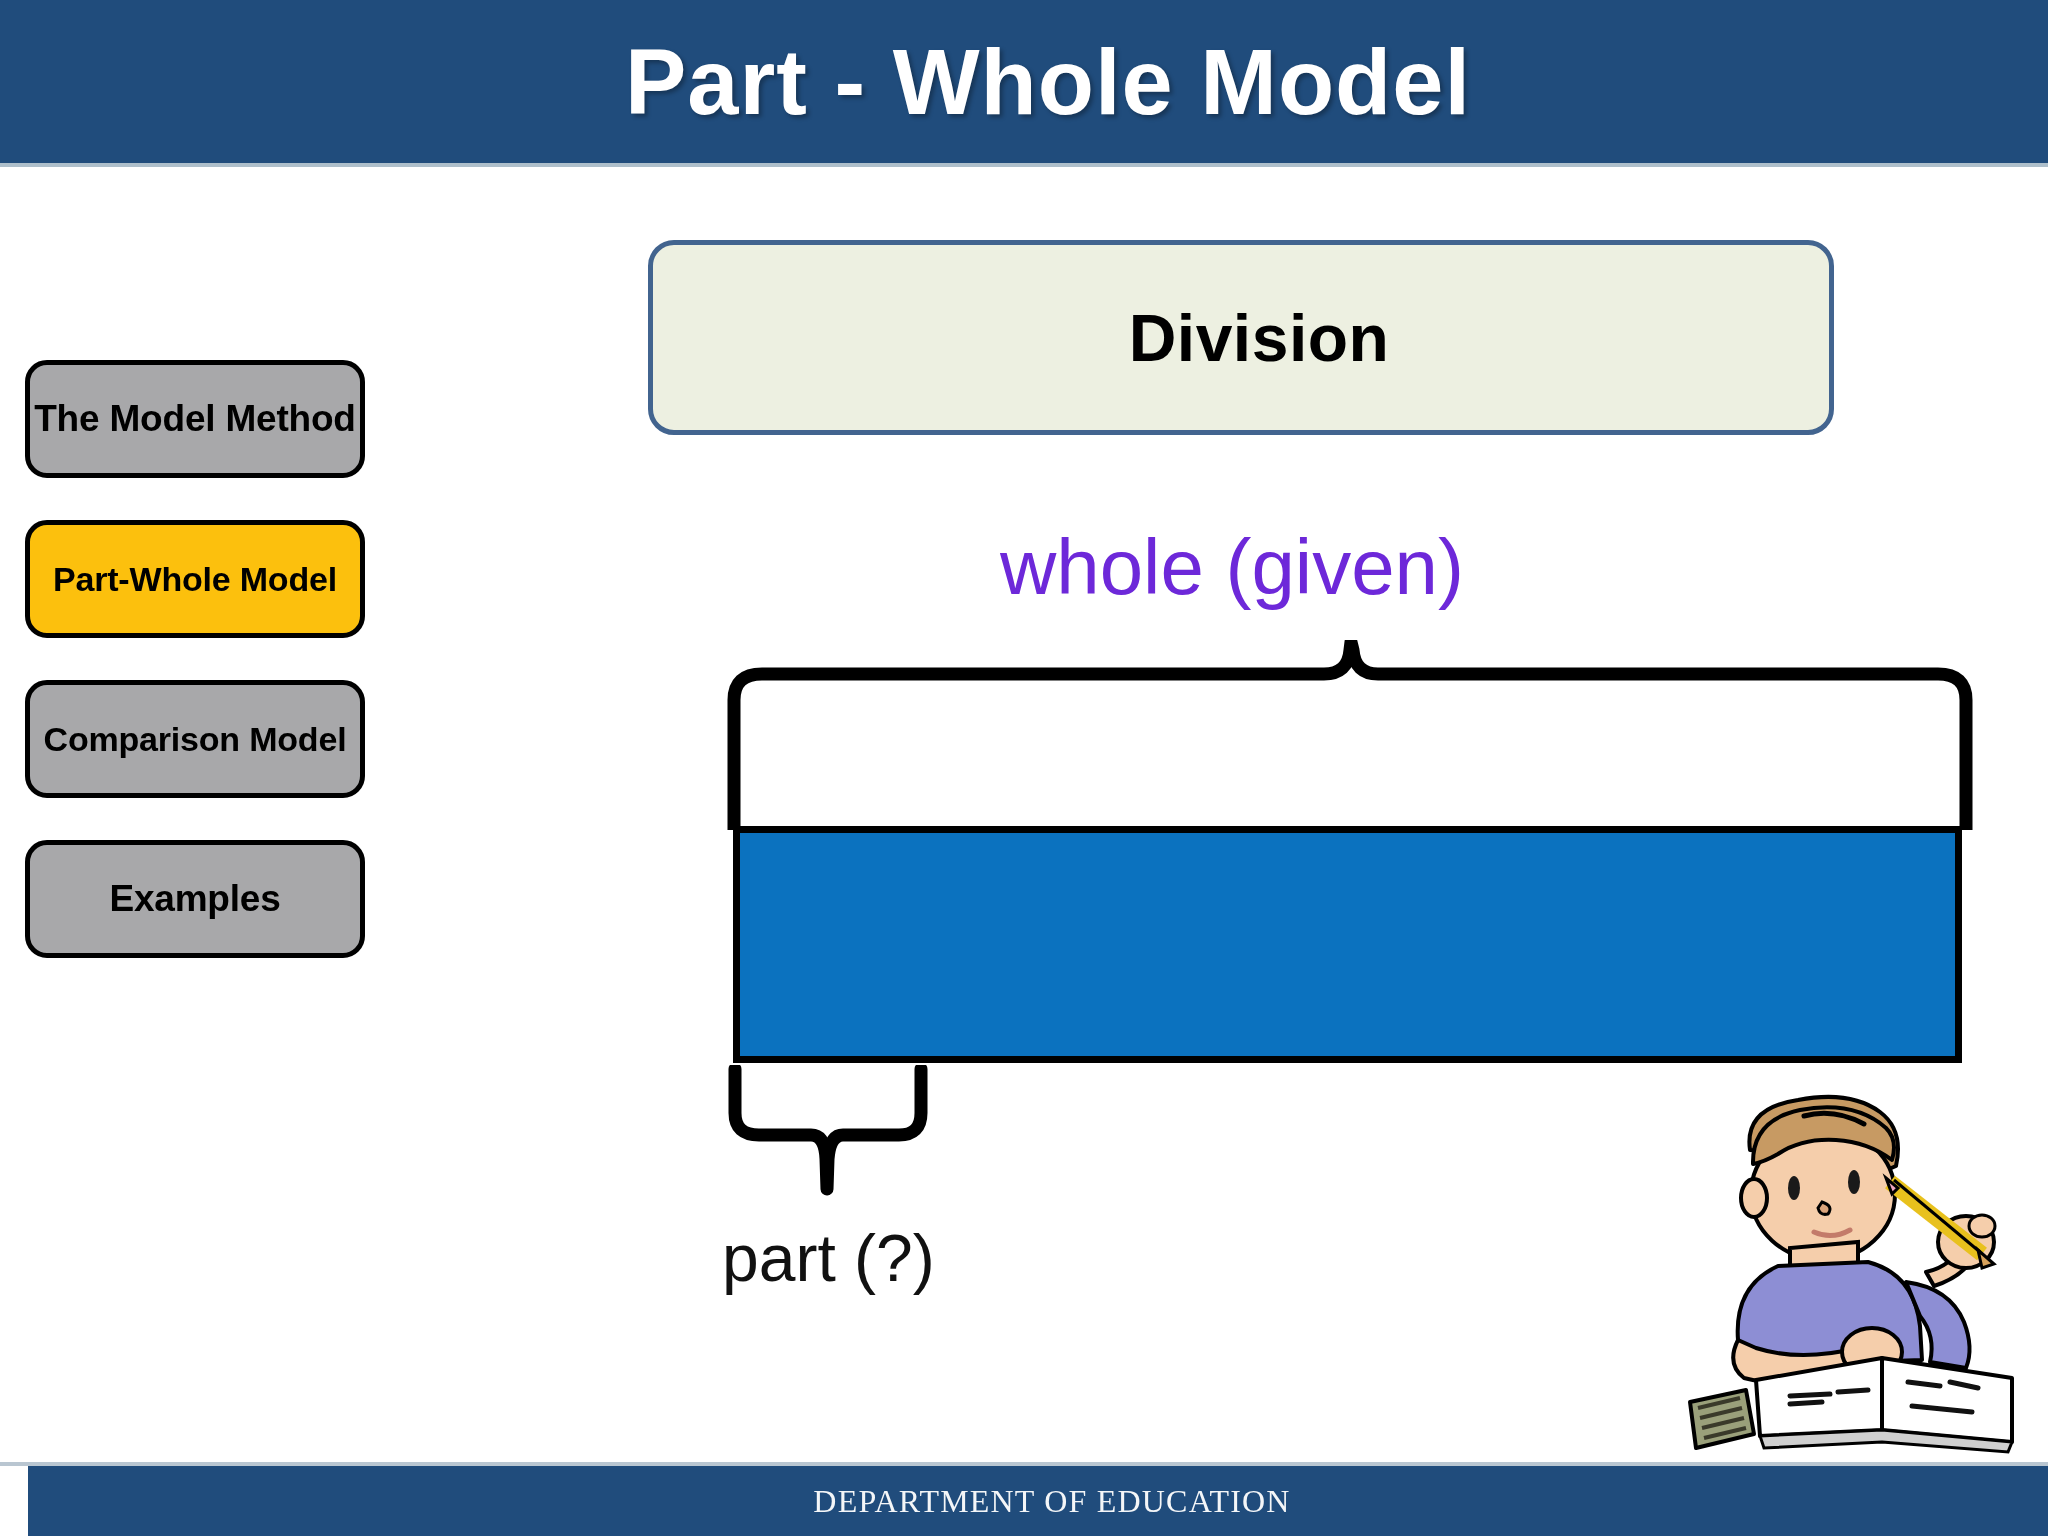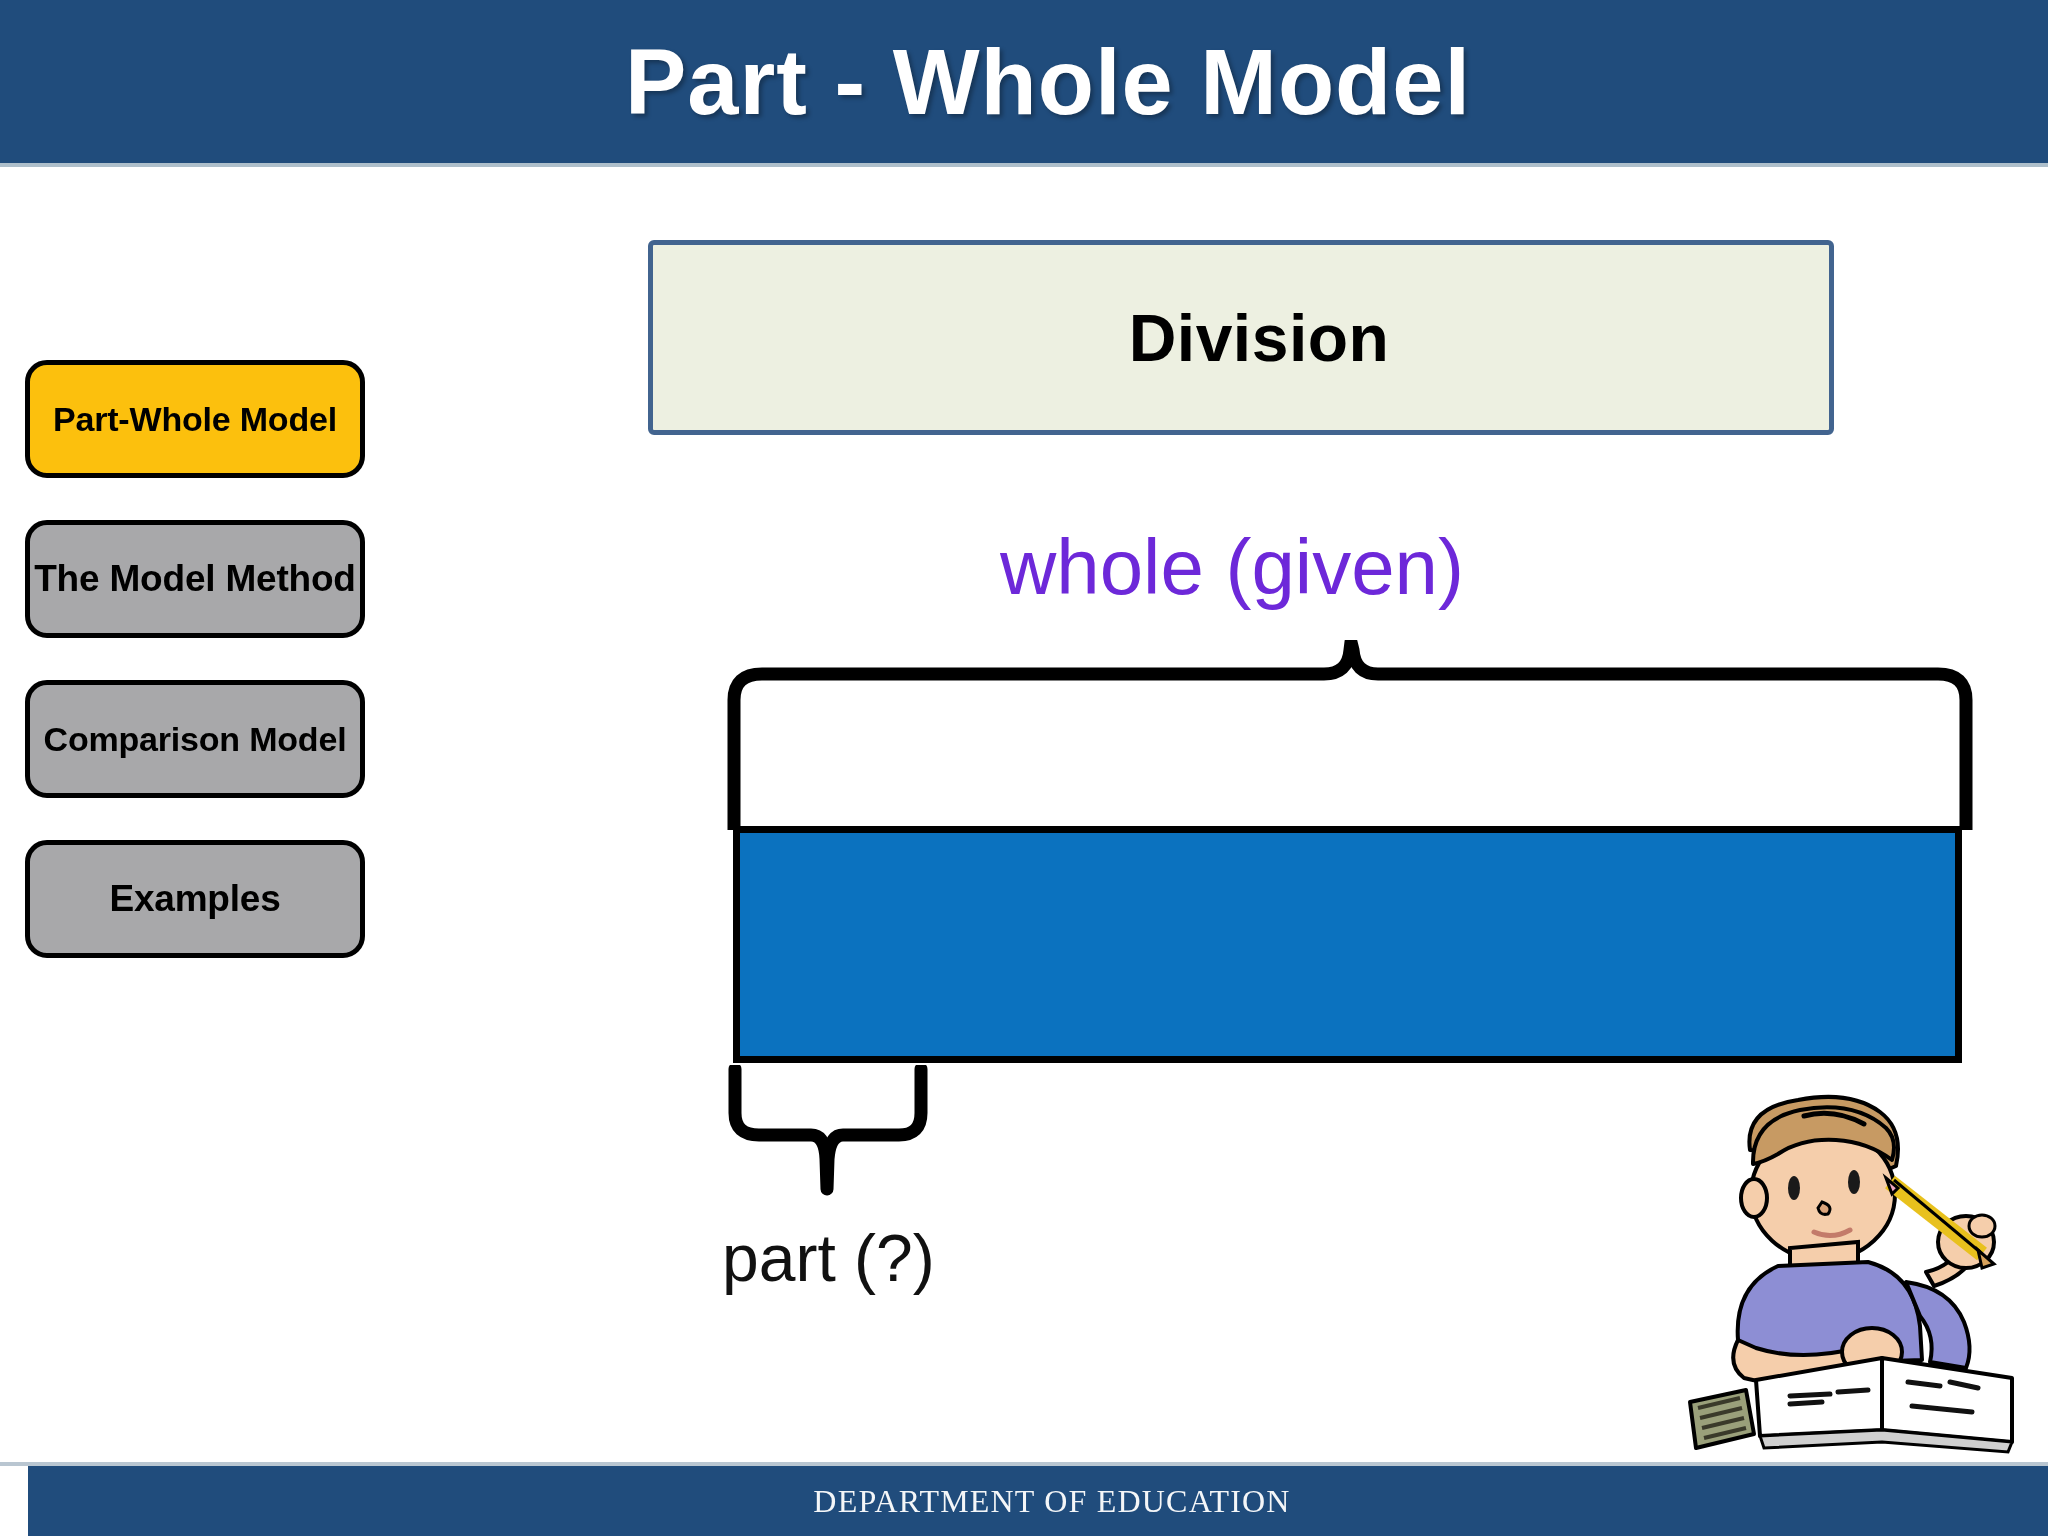--- a/index.html
+++ b/index.html
@@ -107,21 +107,21 @@
   
   .division-box {
     position: absolute;
     left: 648px;
     top: 240px;
     width: 1186px;
     height: 195px;
     box-sizing: border-box;
     background: #edf0e1;
     border: 5px solid #42648f;
-    border-radius: 6px;
+    border-radius: 26px;
     display: flex;
     align-items: center;
     justify-content: center;
     padding-left: 36px;
   }
   .division-label {
     font-size: 66px;
     font-weight: bold;
     color: #000000;
     letter-spacing: 0.5px;
@@ -183,26 +183,26 @@
 </head>
 <body>
 
 <div class="header-bar">
   <div class="header-title">Part - Whole Model</div>
 </div>
 <div class="header-underline"></div>
 
 <div class="sidebar">
 
+  <div class="nav-button">
+    <span class="nav-label">The Model Method</span>
+  </div>
+
   <div class="nav-button active">
     <span class="nav-label small">Part-Whole Model</span>
-  </div>
-
-  <div class="nav-button">
-    <span class="nav-label">The Model Method</span>
   </div>
 
   <div class="nav-button">
     <span class="nav-label small">Comparison Model</span>
   </div>
 
   <div class="nav-button">
     <span class="nav-label">Examples</span>
   </div>
 

